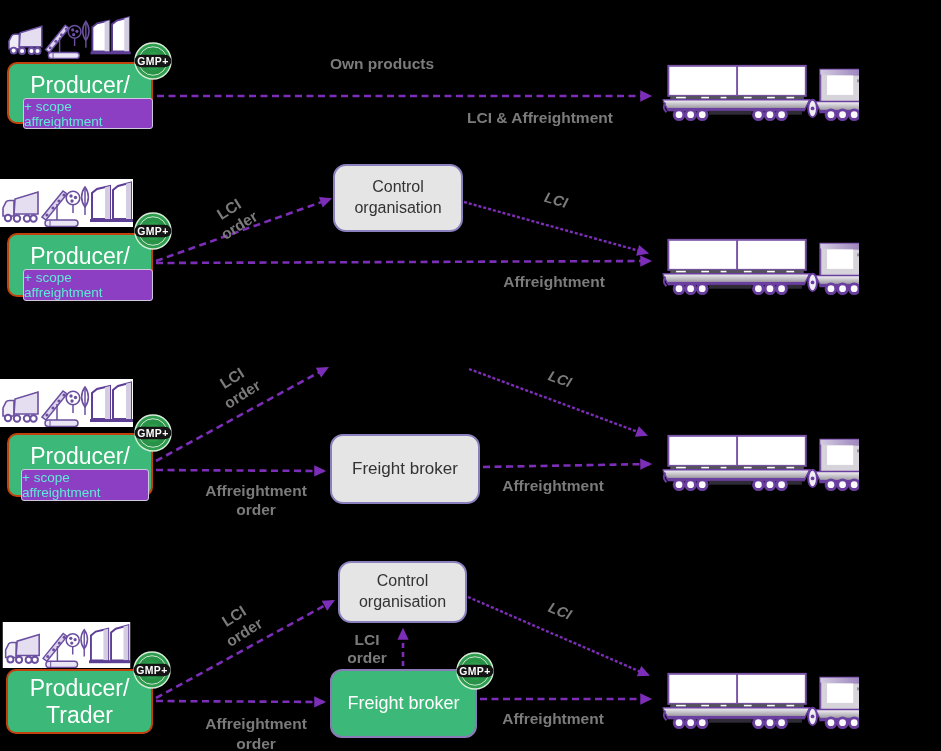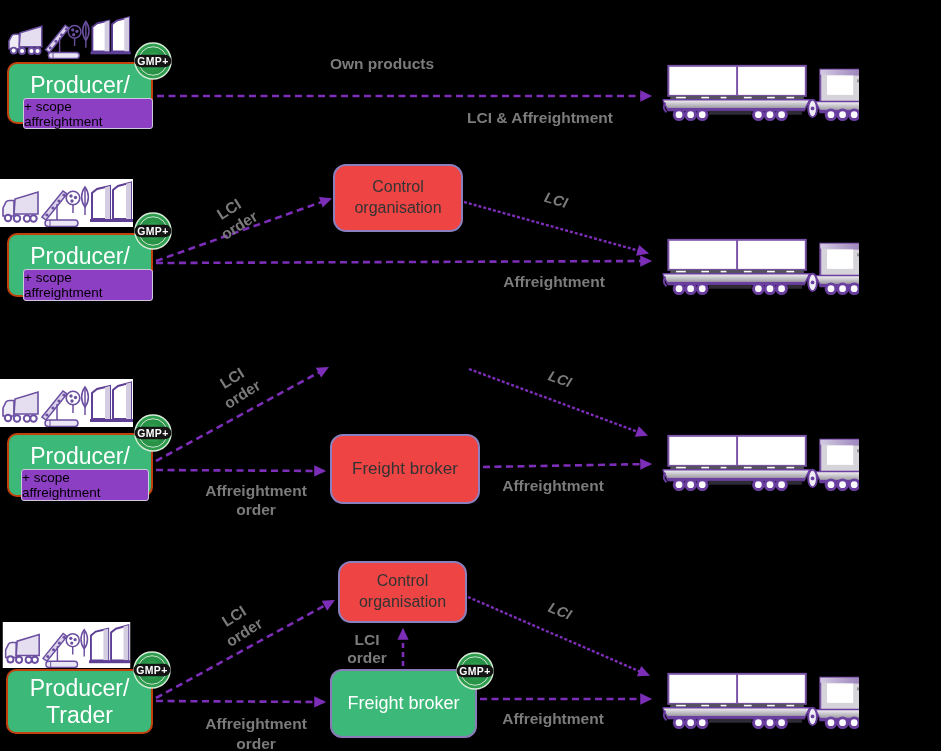--- a/index.html
+++ b/index.html
@@ -9,22 +9,22 @@
   #arrow-layer{position:absolute;left:0;top:0;width:941px;height:751px;z-index:1;}
   .dash{stroke:#7d2eb8;stroke-width:2.6;stroke-dasharray:7,4.5;fill:none;marker-end:url(#ah);}
   .dot{stroke:#7d2eb8;stroke-width:2.4;stroke-dasharray:3,2;fill:none;marker-end:url(#ah);}
   .dashv{stroke:#7d2eb8;stroke-width:2.6;stroke-dasharray:5,4;fill:none;marker-end:url(#ah);}
   .art{position:absolute;z-index:2;}
   .box-green{position:absolute;z-index:3;background:#3cb878;border:2px solid #c2410c;
              border-radius:10px;color:#fff;font-size:23px;text-align:center;box-sizing:border-box;}
   .txt-top{padding-top:8px;}
   .v-center{display:flex;align-items:center;justify-content:center;}
   .box-scope{position:absolute;z-index:4;background:#8d3fc4;border:1px solid #cfc8dc;border-radius:3px;
-             color:#000000;font-size:13.5px;display:flex;align-items:center;justify-content:center;box-sizing:border-box;}
-  .box-orange{position:absolute;z-index:3;background:#ef4444;border:2px solid #8a80bd;border-radius:13px;
+             color:#5eead4;font-size:13.5px;display:flex;align-items:center;justify-content:center;box-sizing:border-box;}
+  .box-orange{position:absolute;z-index:3;background:#e5e5e5;border:2px solid #8a80bd;border-radius:13px;
               color:#333;font-size:16px;line-height:1.3;display:flex;align-items:center;justify-content:center;
               text-align:center;box-sizing:border-box;}
   .box-freight-green{position:absolute;z-index:3;background:#3cb878;border:2px solid #8b7ab8;border-radius:12px;
               color:#fff;font-size:18px;display:flex;align-items:center;justify-content:center;
               text-align:center;box-sizing:border-box;}
   .badge{position:absolute;z-index:5;width:38px;height:38px;overflow:visible;}
   .badge-text{fill:#fff;font-size:11px;font-weight:bold;letter-spacing:.4px;
               font-family:"Liberation Sans",sans-serif;text-anchor:middle;}
   .lbl{position:absolute;z-index:6;color:#7b7b7b;font-size:15.5px;font-weight:600;text-align:center;}
   .lbl-ital{font-style:italic;font-size:14.5px;}

